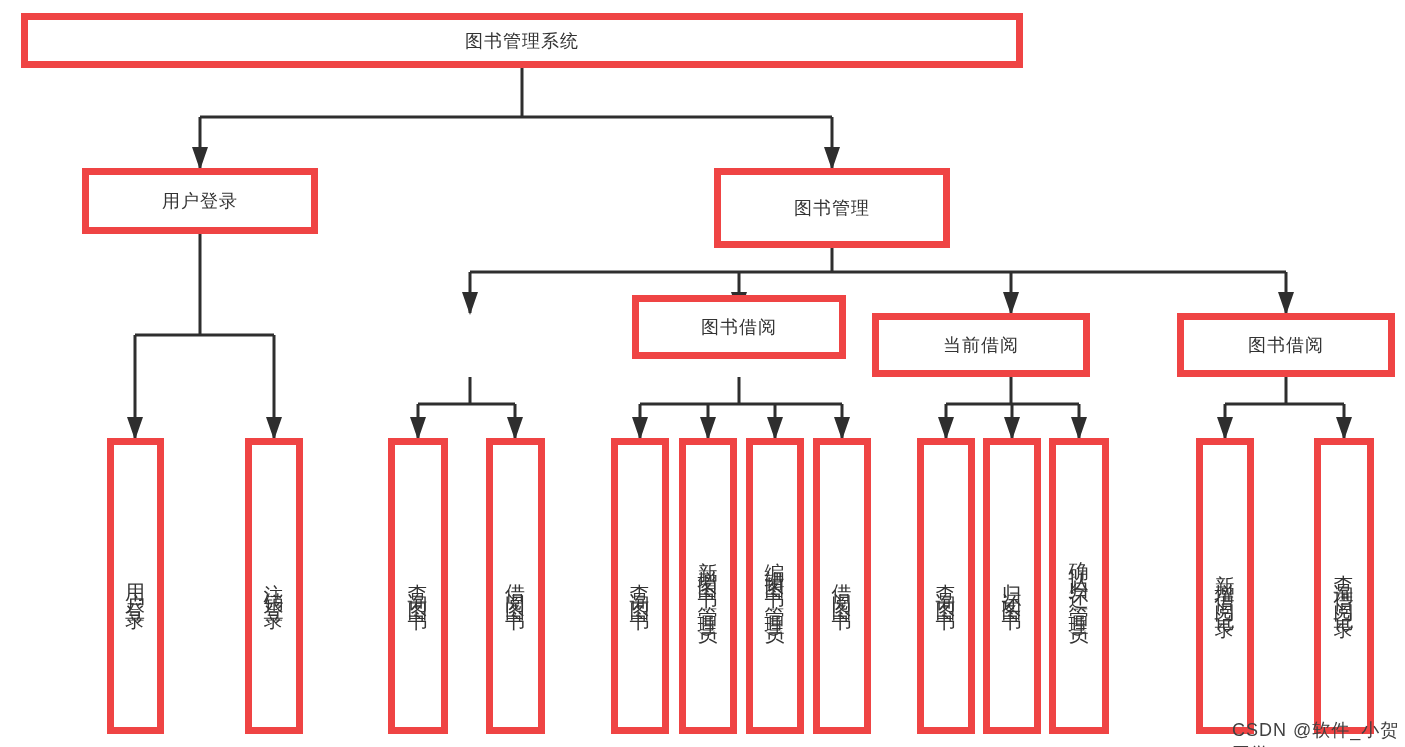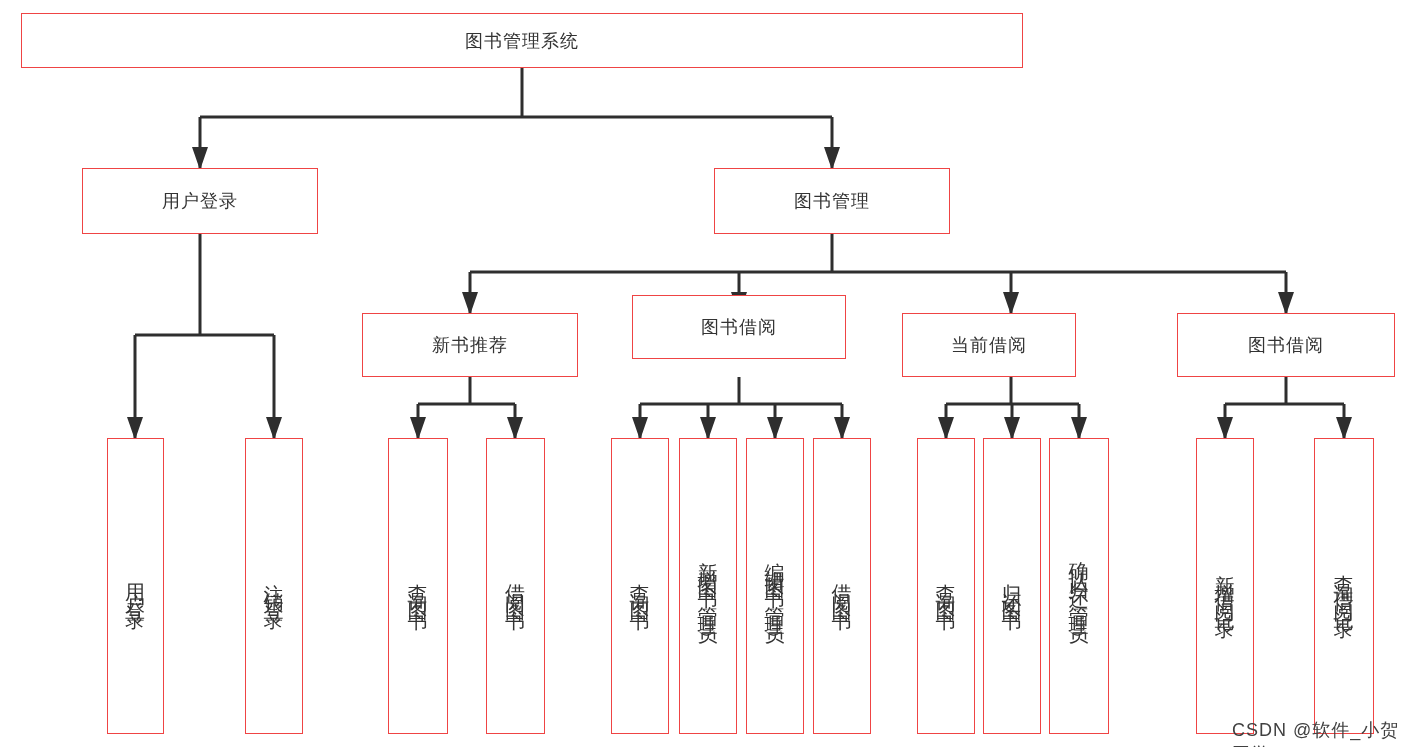--- a/index.html
+++ b/index.html
@@ -18,21 +18,21 @@
   .wires {
     position: absolute;
     left: 0; top: 0;
     width: 1405px;
     height: 747px;
   }
   .node {
     position: absolute;
     box-sizing: border-box;
     background: #ffffff;
-    border: 1px solid #ef4444;
+    border: 7px solid #ef4444;
     display: flex;
     align-items: center;
     justify-content: center;
     color: #333333;
     font-size: 18px;
     line-height: 1;
     white-space: nowrap;
   }
   .node.h span {
     letter-spacing: 1px;
@@ -99,31 +99,28 @@
     </g>
   </svg>
 
   <div class="node h" style="left:21px;top:13px;width:1002px;height:55px">
     <span>图书管理系统</span>
   </div>
 
   <div class="node h" style="left:82px;top:168px;width:236px;height:66px">
     <span>用户登录</span>
   </div>
-  <div class="node h" style="left:714px;top:168px;width:236px;height:66px">
+  <div class="node h" style="left:714px;top:168px;width:236px;height:80px">
     <span>图书管理</span>
   </div>
 
-  <div class="node h" style="left:362px;top:313px;width:216px;height:64px">
-    <span>新书推荐</span>
-  </div>
   <div class="node h" style="left:632px;top:295px;width:214px;height:64px">
     <span>图书借阅</span>
   </div>
-  <div class="node h" style="left:902px;top:313px;width:174px;height:64px">
+  <div class="node h" style="left:872px;top:313px;width:218px;height:64px">
     <span>当前借阅</span>
   </div>
   <div class="node h" style="left:1177px;top:313px;width:218px;height:64px">
     <span>图书借阅</span>
   </div>
 
   <div class="node v" style="left:107px;top:438px;width:57px;height:296px">
     <span>用户登录</span>
   </div>
   <div class="node v" style="left:245px;top:438px;width:58px;height:296px">

